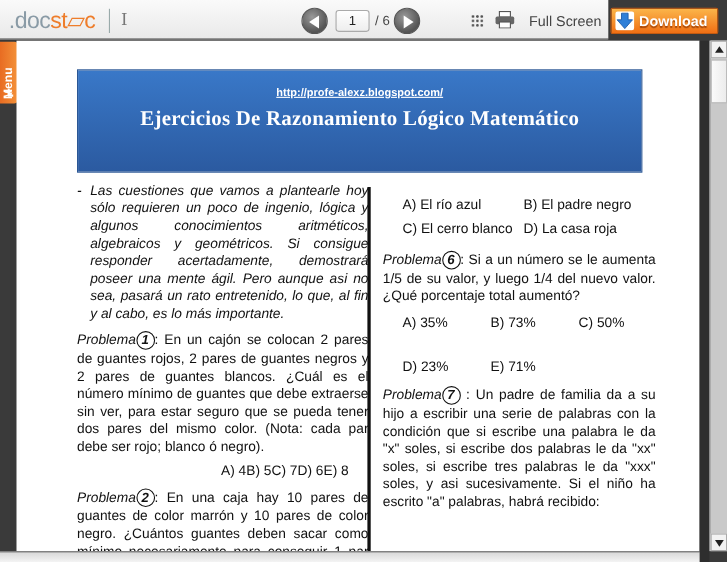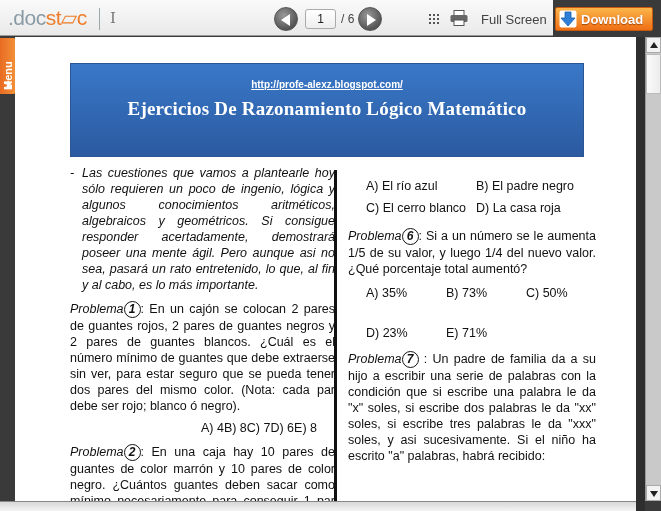--- a/index.html
+++ b/index.html
@@ -147,21 +147,21 @@
     <div class="intro">
       <span class="bullet">-</span>
       <span>Las cuestiones que vamos a plantearle hoy sólo requieren un poco de ingenio, lógica y algunos conocimientos aritméticos, algebraicos y geométricos. Si consigue responder acertadamente, demostrará poseer una mente ágil. Pero aunque asi no sea, pasará un rato entretenido, lo que, al fin y al cabo, es lo más importante.</span>
     </div>
 
     <div class="p">
       <span class="plabel">Problema</span><span class="circ">1</span><span>: En un cajón se colocan 2 pares de guantes rojos, 2 pares de guantes negros y 2 pares de guantes blancos. ¿Cuál es el número mínimo de guantes que debe extraerse sin ver, para estar seguro que se pueda tener dos pares del mismo color. (Nota: cada par debe ser rojo; blanco ó negro).</span>
     </div>
     <div class="opts">
       <span>A) 4</span>
-      <span>B) 8</span>
+      <span>B) 5</span>
       <span>C) 7</span>
       <span>D) 6</span>
       <span>E) 8</span>
     </div>
 
     <div class="p">
       <span class="plabel">Problema</span><span class="circ">2</span><span>: En una caja hay 10 pares de guantes de color marrón y 10 pares de color negro. ¿Cuántos guantes deben sacar como mínimo necesariamente para conseguir 1 par de guantes del mismo color?</span>
     </div>
   </div>
 

